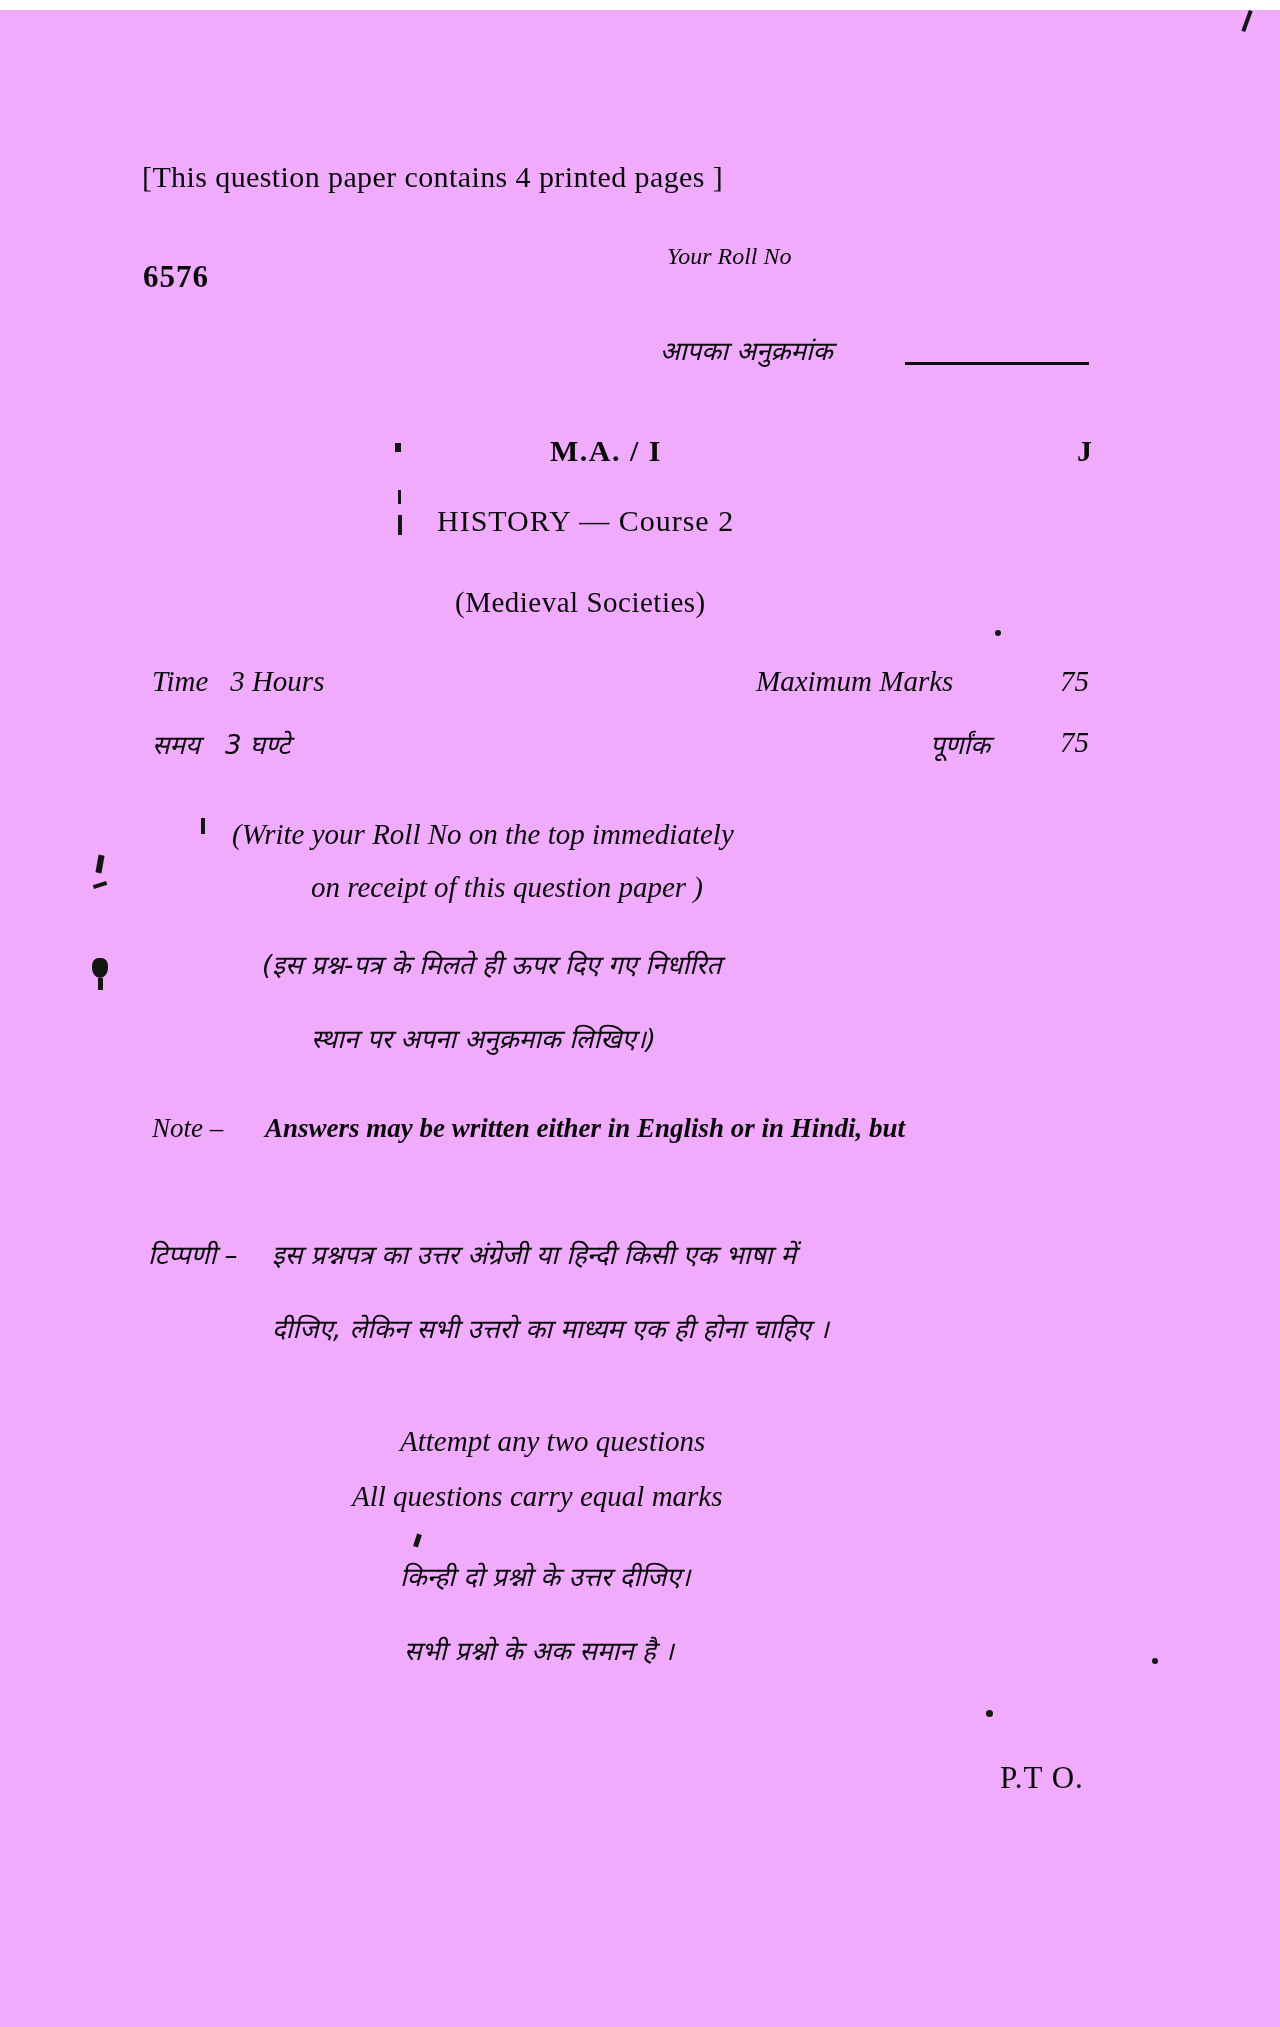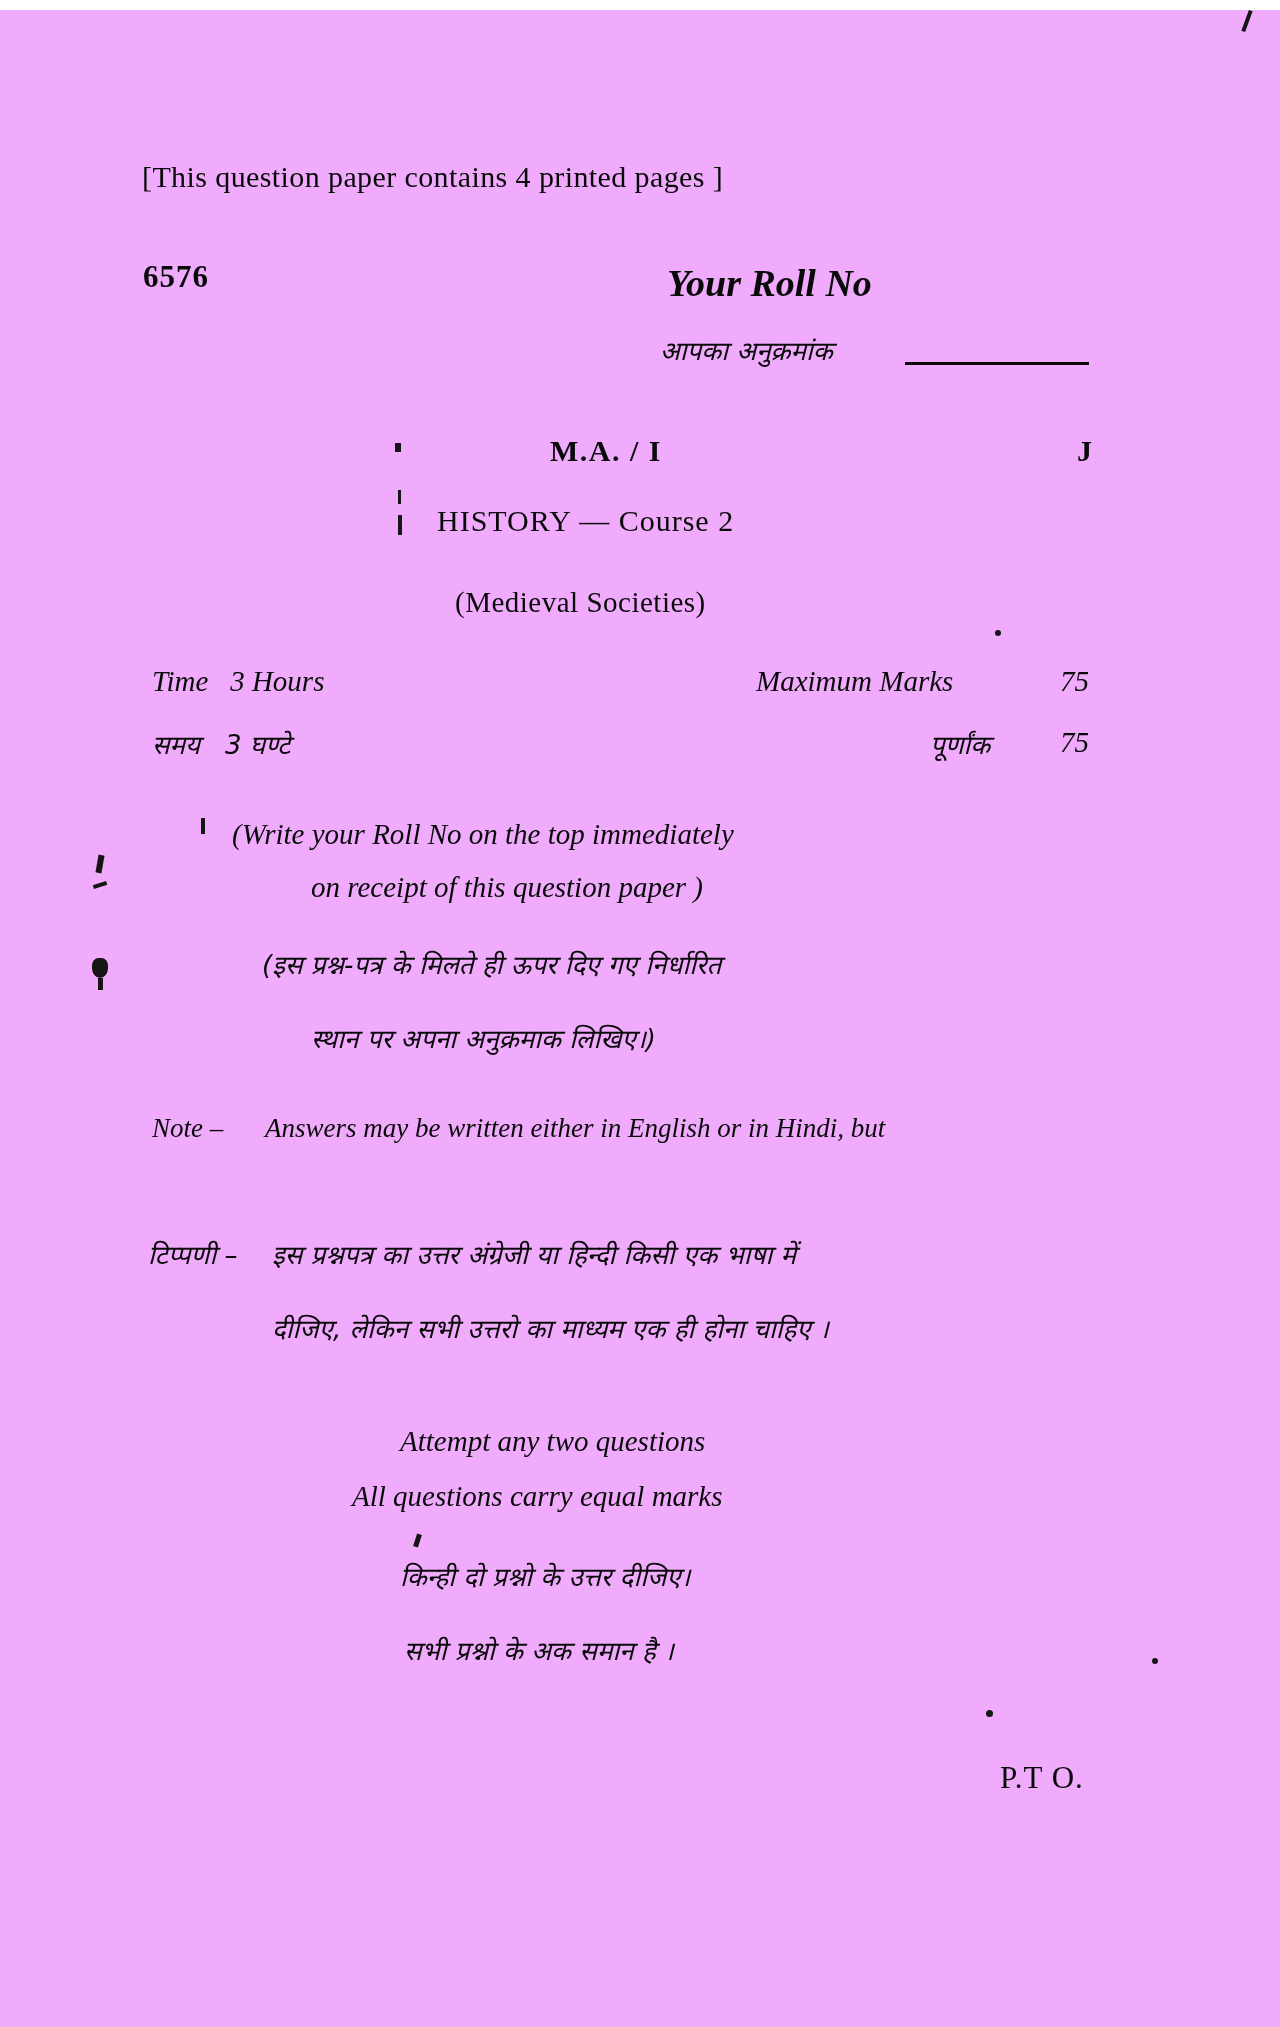--- a/index.html
+++ b/index.html
@@ -40,23 +40,22 @@
   }
 
   .paper-code {
     left: 143px; top: 249px;
     font-size: 31px;
     font-weight: bold;
     letter-spacing: 1px;
   }
 
   .roll-en {
-    left: 667px; top: 251px;
-    font-size: 38px;
-    font-weight: bold;
+    left: 667px; top: 233px;
+    font-size: 24px;
   }
 
   .roll-hi {
     left: 660px; top: 322px;
     font-size: 26px;
   }
 
   .roll-rule {
     position: absolute;
     left: 905px; top: 352px;
@@ -98,21 +97,21 @@
   .marks-val-en { left: 1060px; top: 655px; font-size: 29px; }
   .marks-val-hi { left: 1060px; top: 716px; font-size: 29px; }
 
   
   .instr-en-1 { left: 232px; top: 808px; font-size: 29px; }
   .instr-en-2 { left: 311px; top: 861px; font-size: 29px; }
   .instr-hi-1 { left: 262px; top: 936px; font-size: 26px; }
   .instr-hi-2 { left: 311px; top: 1010px; font-size: 26px; }
 
   .note-label   { left: 152px; top: 1103px; font-size: 27px; }
-  .note-en-1    { left: 265px; top: 1103px; font-size: 27px; }
+  .note-en-1    { left: 265px; top: 1103px; font-size: 27px; font-weight: bold; }
   .note-en-2    { left: 270px; top: 1157px; font-size: 27px; }
 
   .tip-label { left: 148px; top: 1226px; font-size: 26px; }
   .tip-hi-1  { left: 272px; top: 1226px; font-size: 26px; }
   .tip-hi-2  { left: 272px; top: 1300px; font-size: 26px; }
 
   .attempt-1 { left: 400px; top: 1415px; font-size: 29px; }
   .attempt-2 { left: 352px; top: 1470px; font-size: 29px; }
   .attempt-hi-1 { left: 400px; top: 1548px; font-size: 26px; }
   .attempt-hi-2 { left: 404px; top: 1622px; font-size: 26px; }

